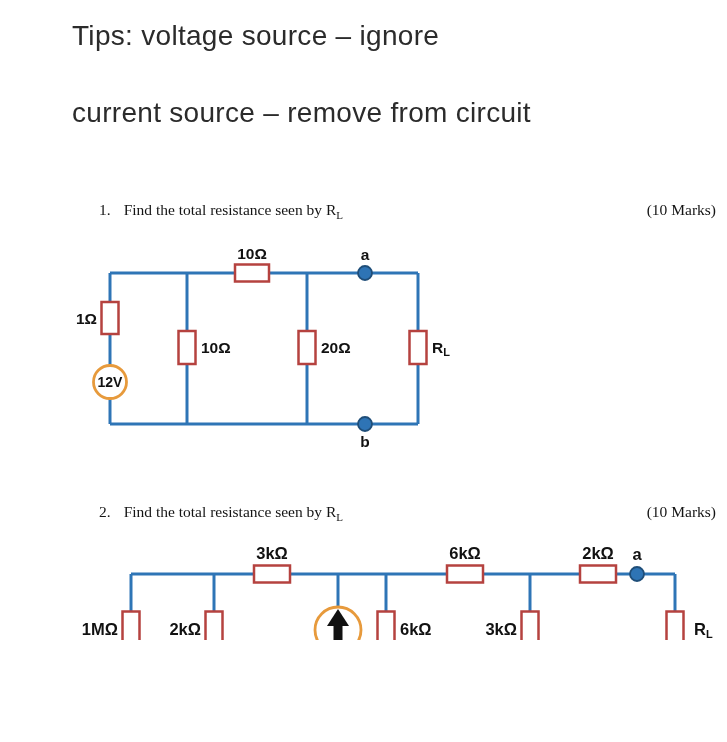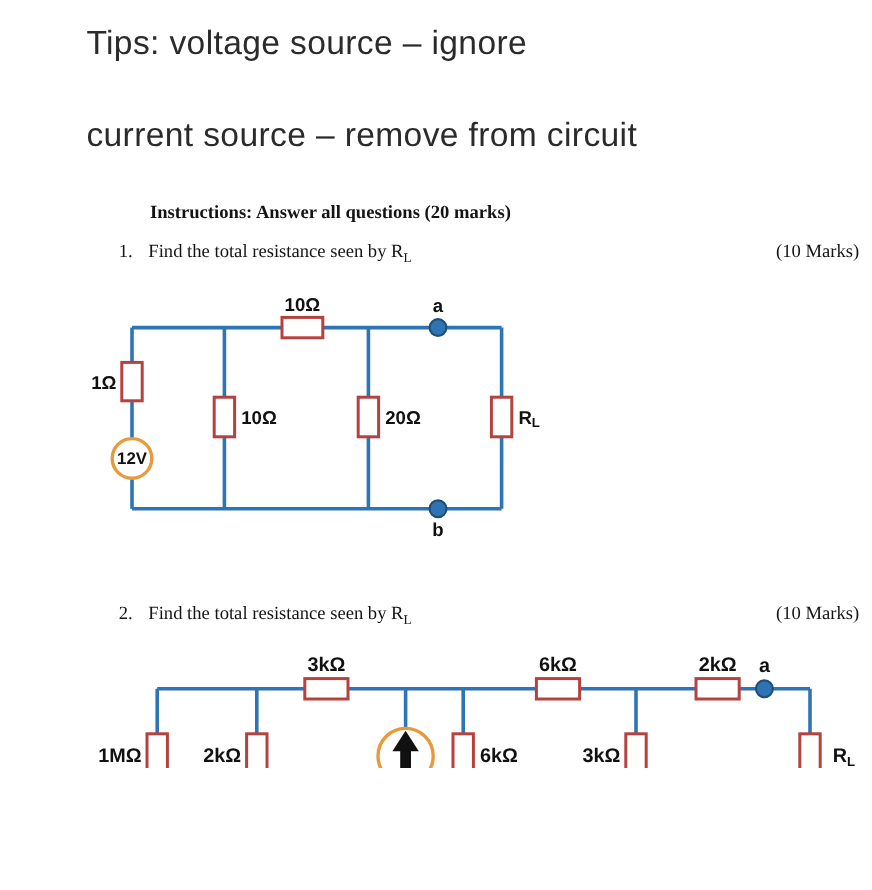--- a/index.html
+++ b/index.html
@@ -49,21 +49,20 @@
   .arrow { fill:#111111; }
 </style>
 </head>
 <body>
 
 <div id="screen">
 
   <div id="tips-line1" class="tips">Tips: voltage source – ignore</div>
   <div id="tips-line2" class="tips">current source – remove from circuit</div>
 
-  <div id="instructions" class="serif">Instructions: Answer all questions (20 marks)</div>
 
   <div id="q1-row" class="q-row serif">
     <span class="q-left">
       <span class="q-num">1.</span>
       <span><span>Find the total resistance seen by R</span><sub>L</sub></span>
     </span>
     <span>(10 Marks)</span>
   </div>
 
   <svg id="circuit1" class="circuit" width="420" height="225" viewBox="0 0 420 225">

